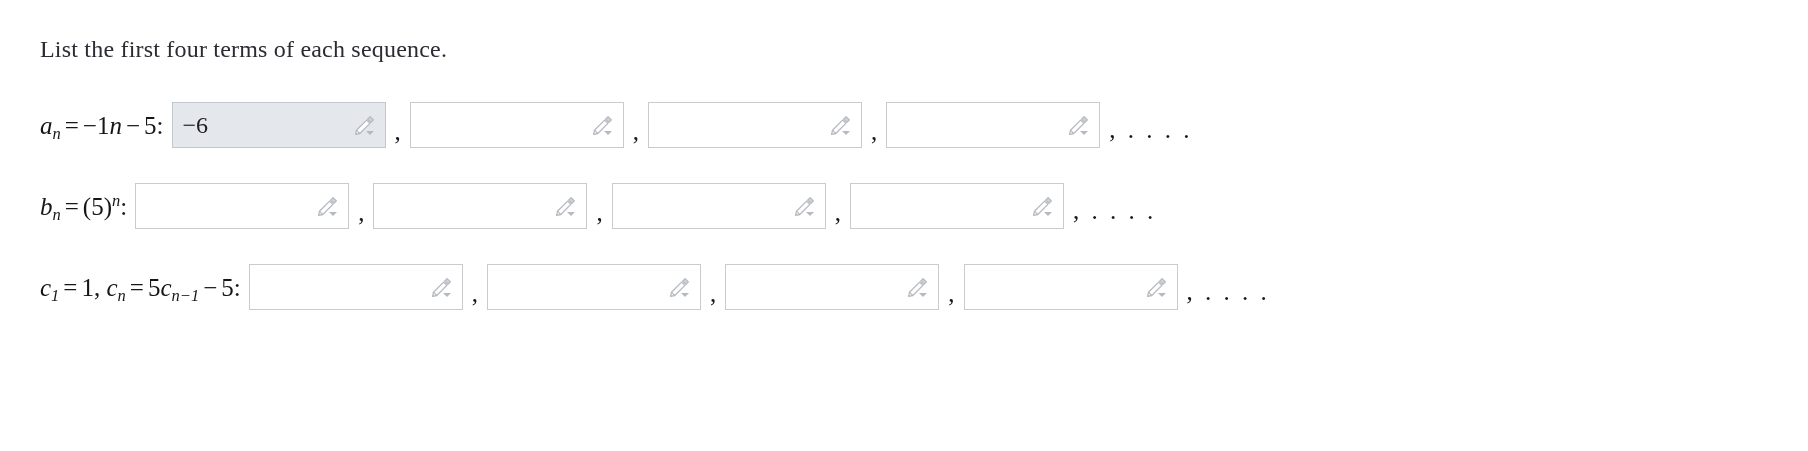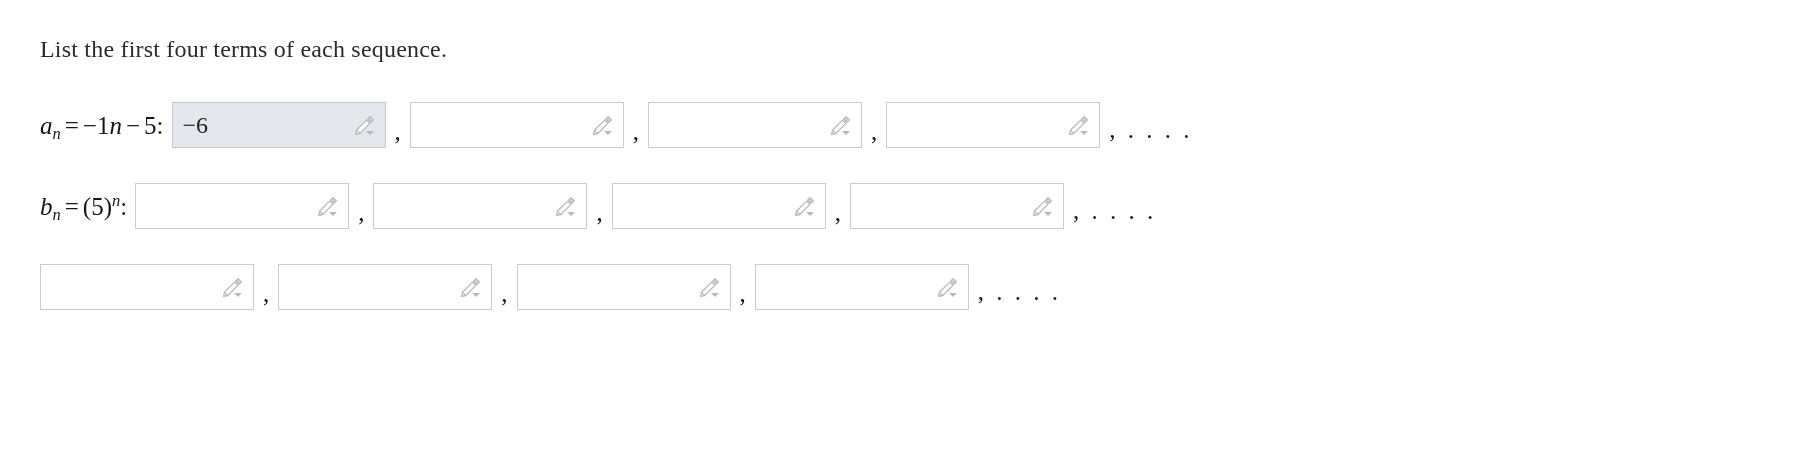--- a/index.html
+++ b/index.html
@@ -247,20 +247,21 @@
           <path d="M3.5 17.2 L6.8 20.5" stroke="#b6bac0" stroke-width="1.1"></path>
           <path d="M13 18 L21 18 L17 22 Z" fill="#b6bac0"></path>
         </svg>
       </span>
     </div>
 
     <span class="ellipsis">, . . . .</span>
   </div>
 
   <div class="seq-row">
+    <span class="seq-label"><i>c</i><sub>1</sub><span class="op">=</span><span>1</span><span class="colon">,</span>&nbsp;<i>c</i><sub>n</sub><span class="op">=</span><span>5</span><i>c</i><sub>n−1</sub><span class="op">−</span><span>5</span><span class="colon">:</span></span>
 
     <div class="answer-box">
       <span class="answer-value"></span>
       <span class="pencil-icon">
         <svg viewBox="0 0 24 24" width="24" height="24" xmlns="http://www.w3.org/2000/svg">
           <path d="M3.5 17.2 L13.6 7.1 L16.9 10.4 L6.8 20.5 L2.6 21.4 Z" fill="#ffffff" stroke="#b6bac0" stroke-width="1.3" stroke-linejoin="round"></path>
           <path d="M14.6 6.1 L17.1 3.6 L20.4 6.9 L17.9 9.4 Z" fill="#cfd2d6" stroke="#b6bac0" stroke-width="1.3" stroke-linejoin="round"></path>
           <path d="M3.5 17.2 L6.8 20.5" stroke="#b6bac0" stroke-width="1.1"></path>
           <path d="M13 18 L21 18 L17 22 Z" fill="#b6bac0"></path>
         </svg>

